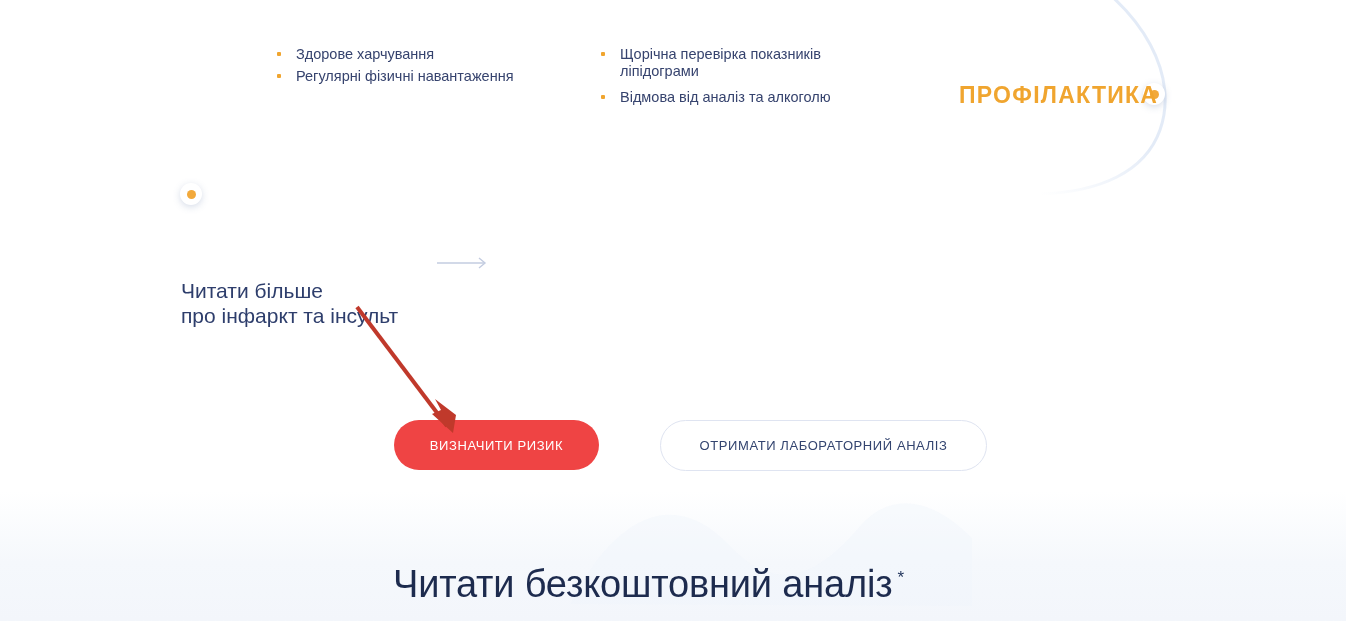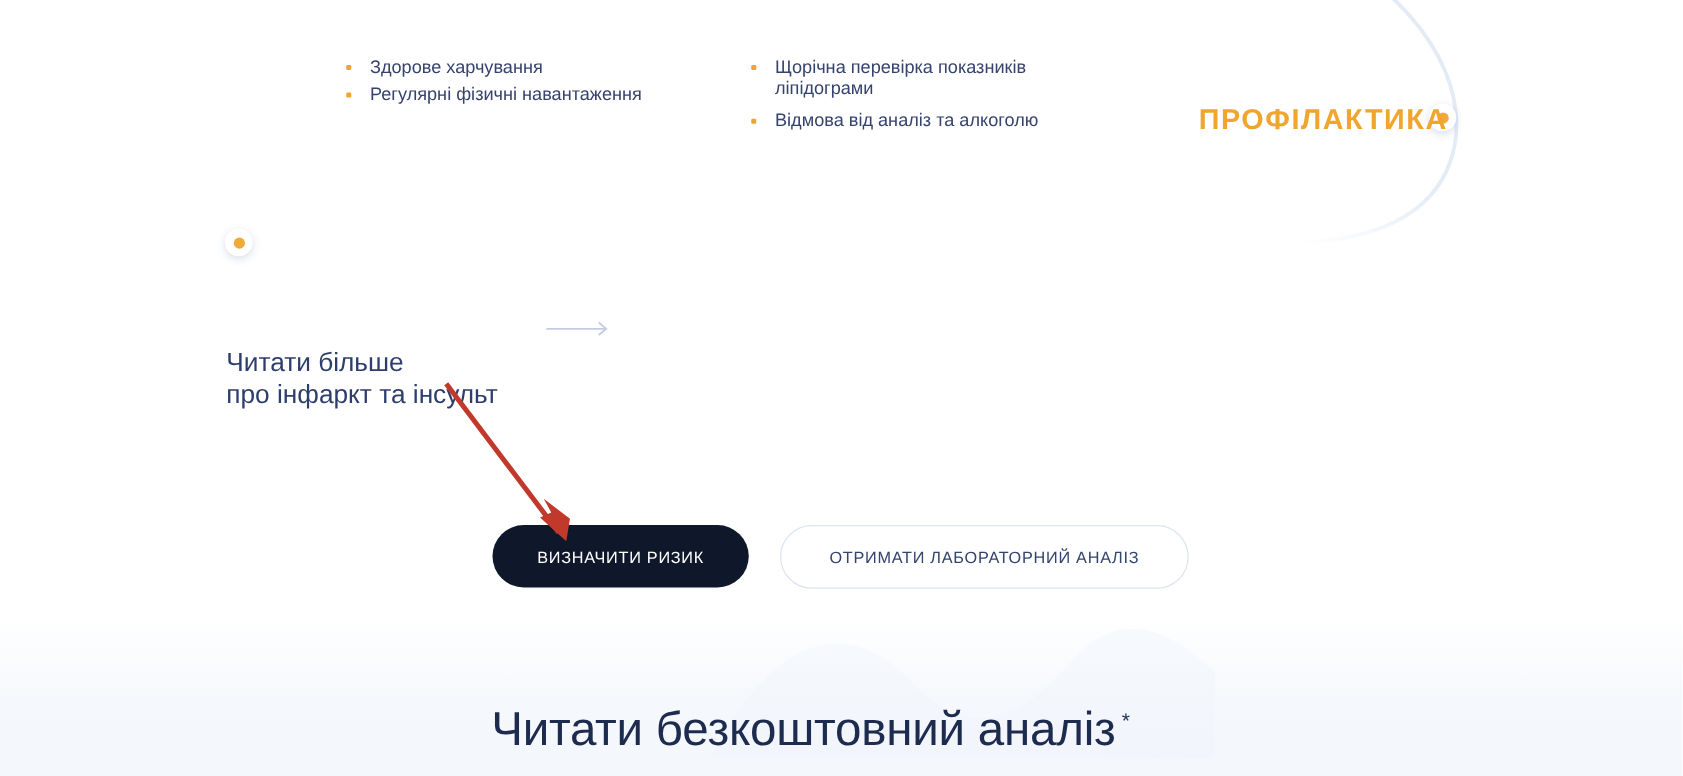--- a/index.html
+++ b/index.html
@@ -133,31 +133,31 @@
 
   
   #btn-primary {
     position: absolute;
     left: 394px;
     top: 420px;
     width: 205px;
     height: 50px;
     border: none;
     border-radius: 26px;
-    background: #0f172a;
+    background: #ef4444;
     color: #ffffff;
     font-family: "Liberation Sans", sans-serif;
     font-size: 13px;
     letter-spacing: .045em;
     cursor: pointer;
     padding: 0;
   }
   #btn-secondary {
     position: absolute;
-    left: 624px;
+    left: 660px;
     top: 420px;
     width: 327px;
     height: 51px;
     border: 1px solid #DFE4F1;
     border-radius: 26px;
     background: #ffffff;
     color: #33446F;
     font-family: "Liberation Sans", sans-serif;
     font-size: 13px;
     letter-spacing: .045em;

